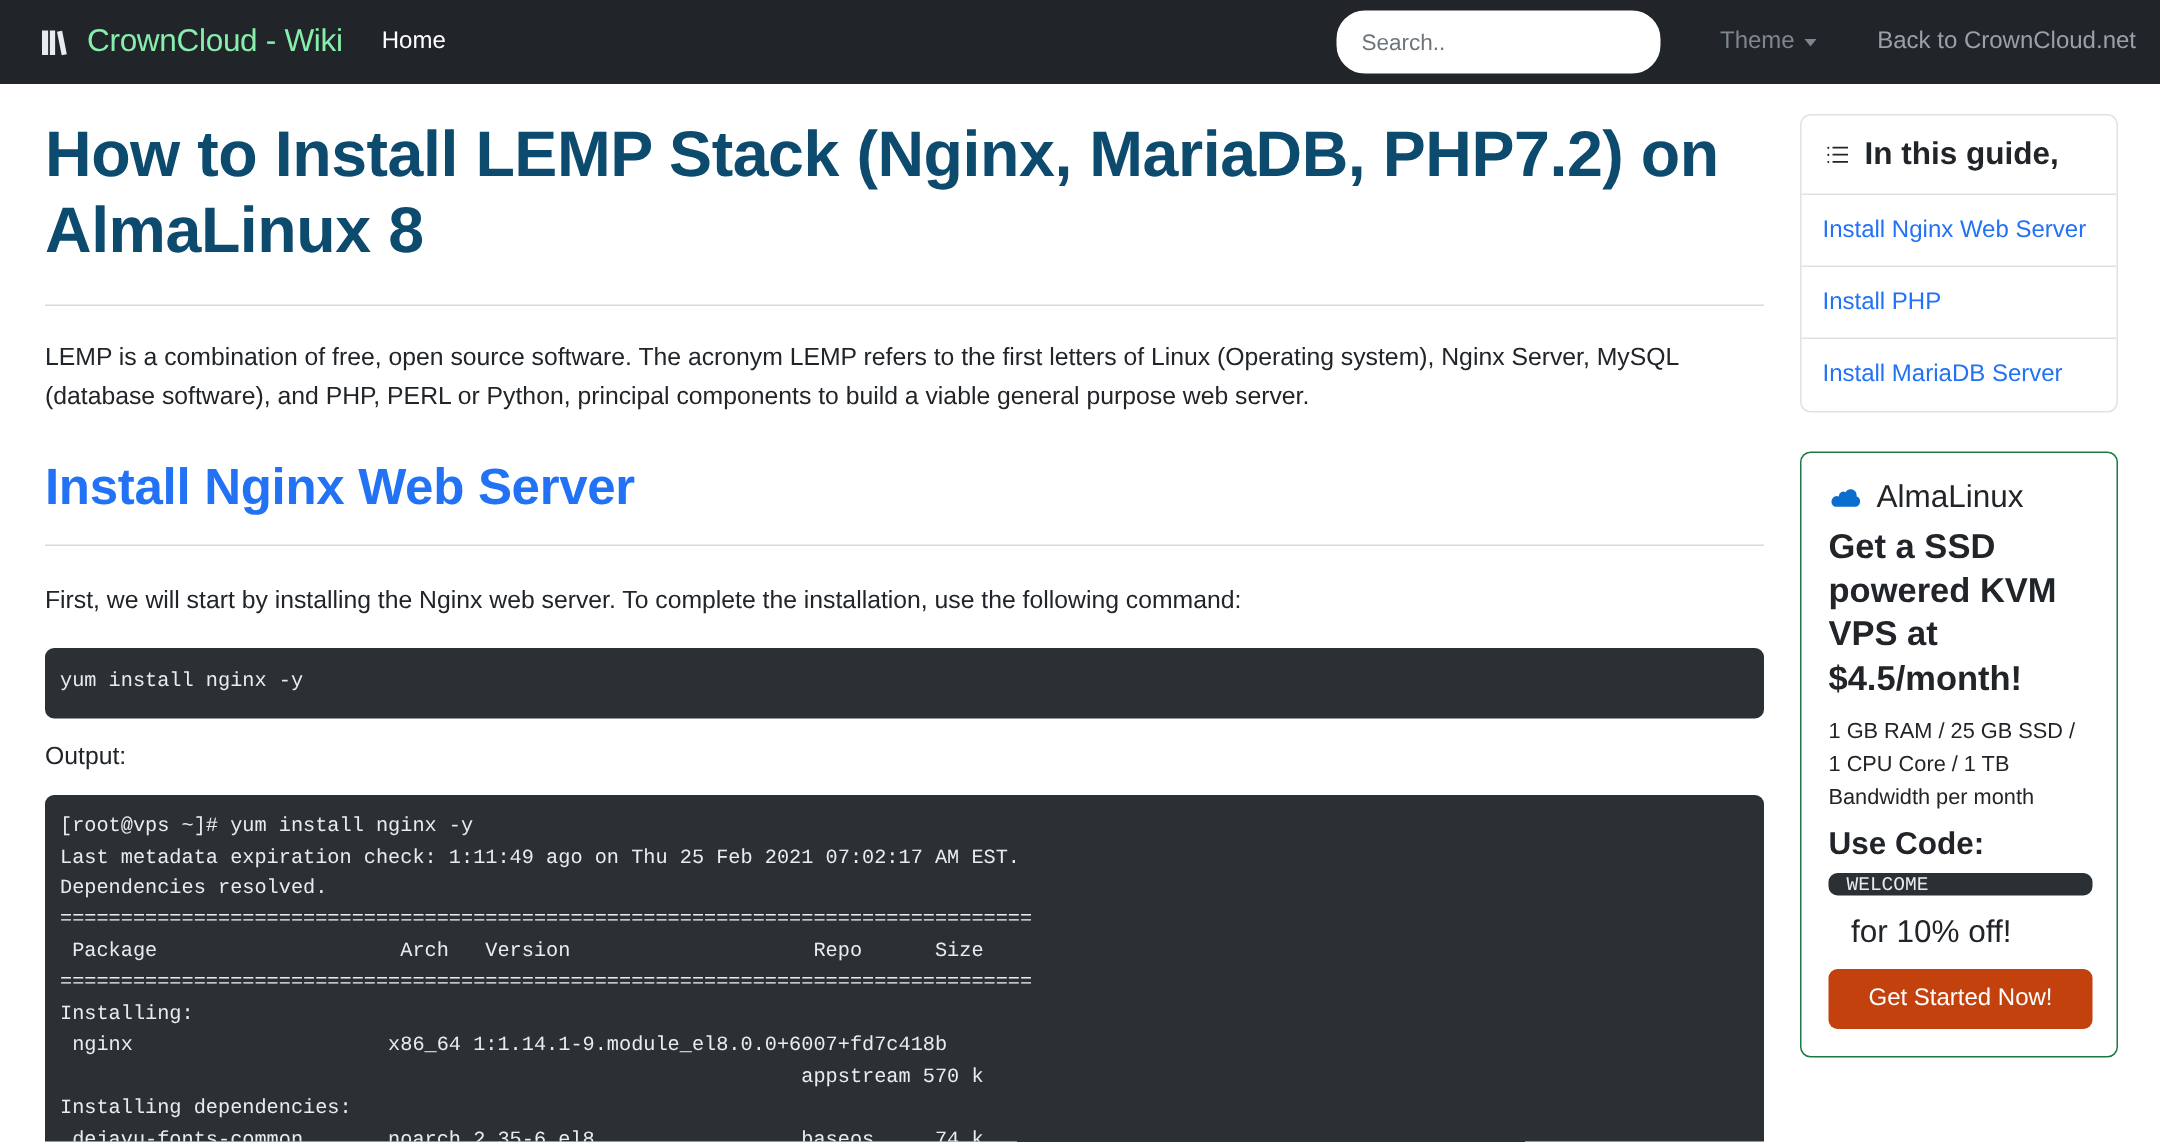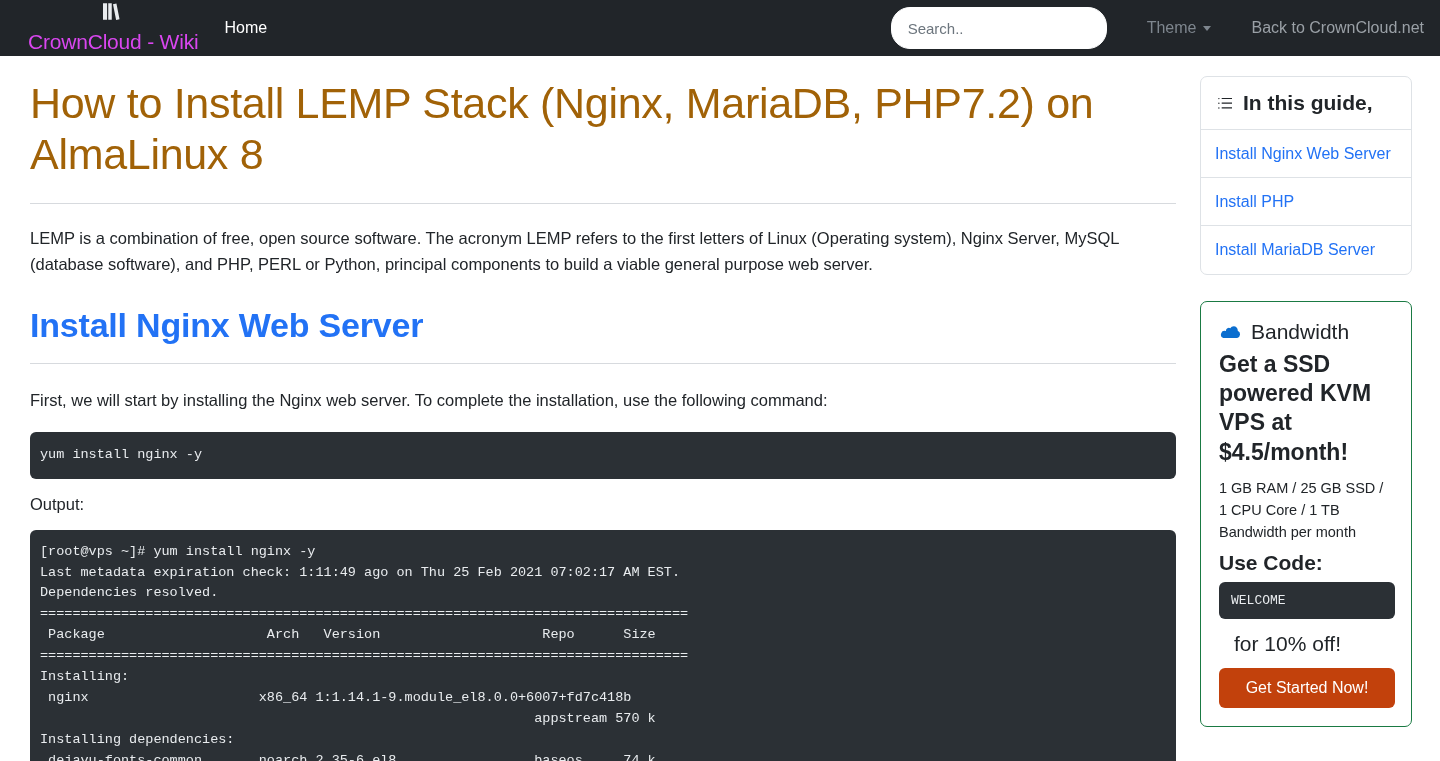--- a/index.html
+++ b/index.html
@@ -13,22 +13,22 @@
     -webkit-font-smoothing:antialiased;
   }
 
   
   .navbar {
     height:56px; width:100%;
     background:#212529;
     display:flex; align-items:center;
     padding:0 16px 0 28px;
   }
-  .brand { display:flex; align-items:center; gap:9px; color:#d946ef;
-           font-size:21px; letter-spacing:-0.2px; text-decoration:none;flex-direction:column; }
+  .brand { display:flex; align-items:center; gap:9px; color:#86efac;
+           font-size:21px; letter-spacing:-0.2px; text-decoration:none; }
   .brand-icon { display:inline-flex; width:21px; height:19px; color:#e9ecef; }
   .nav-home { color:#ffffff; font-size:16px; margin-left:26px; text-decoration:none; }
   .nav-right { margin-left:auto; display:flex; align-items:center; }
   .search-box {
     width:216px; height:42px; border-radius:19px; border:1px solid #ffffff;
     background:#ffffff; padding:0 16px; font-size:15px; color:#6c757d;
     font-family:"Liberation Sans", sans-serif; outline:none;
   }
   .search-box::placeholder { color:#6c757d; }
   .theme-drop { color:#7e868e; font-size:16px; margin-left:40px;
@@ -37,21 +37,21 @@
            border-right:4.5px solid transparent;border-top:5.5px solid #7e868e; }
   .back-link { color:#9aa0a6; font-size:16px; margin-left:40px; text-decoration:none; }
 
   
   .container { display:flex; padding:0 24px; gap:24px; }
   .main { width:1152px; padding-left:6px; padding-top:22px; }
   .aside { width:212px; padding-top:20px; }
 
   
   h1.page-title {
-    color:#a16207; font-weight:400; font-size:43px; line-height:1.18;
+    color:#0c4a6e; font-weight:700; font-size:43px; line-height:1.18;
     margin:0 0 0 0; letter-spacing:-0.3px;
   }
   hr.rule { border:none; border-top:1px solid #d7dade; margin:24px 0 22px 0; }
   p.body-text { font-size:16.5px; line-height:1.56; margin:0 0 18px 0; color:#212529; }
   h2.section-title {
     color:#2272f5; font-weight:700; font-size:34px; margin:28px 0 0 0;
     letter-spacing:-0.2px;
   }
   hr.rule-sm { border:none; border-top:1px solid #d7dade; margin:18px 0 24px 0; }
 
@@ -86,21 +86,21 @@
   }
   .promo-brand { display:flex; align-items:center; gap:9px;
                  font-size:21px; font-weight:400; color:#212529; margin-bottom:6px; }
   .cloud-icon { width:23px; height:17px; color:#0b6ecf; display:inline-flex; }
   .promo-head { font-size:23px; font-weight:700; line-height:1.28; margin:4px 0 10px 0; color:#212529; }
   .promo-spec { font-size:14.5px; line-height:1.52; color:#212529; margin:0 0 8px 0; }
   .promo-use { font-size:21px; font-weight:700; margin:0 0 7px 0; color:#212529; }
   .promo-code {
     background:#2b3035; color:#e9ecef; border-radius:6px;
     font-family:"Liberation Mono", monospace; font-size:13px;
-    padding:11px 12px; margin-bottom:13px;
+    padding:0 12px; margin-bottom:13px;
   }
   .promo-off { font-size:21px; margin:0 0 12px 15px; color:#212529; }
   .promo-btn {
     display:block; width:100%; background:#c2410c; color:#ffffff;
     border:none; border-radius:6px; padding:11px 10px; font-size:16px;
     font-family:"Liberation Sans", sans-serif; cursor:pointer; text-align:center;
   }
 </style>
 </head>
 <body>
@@ -173,21 +173,21 @@
       <a class="list-item" href="#">Install MariaDB Server</a>
     </div>
 
     <div class="promo">
       <div class="promo-brand">
         <span class="cloud-icon">
           <svg viewBox="0 0 640 512" width="23" height="17" fill="currentColor" aria-hidden="true">
             <path d="M537 234c1-6 2-12 2-19 0-66-54-119-120-119-45 0-83 24-104 60a88 88 0 0 0-133 76c0 3 0 6 1 9A104 104 0 0 0 104 448h416a112 112 0 0 0 17-214z"></path>
           </svg>
         </span>
-        <span>Bandwidth</span>
+        <span>AlmaLinux</span>
       </div>
       <div class="promo-head">Get a SSD powered KVM VPS at $4.5/month!</div>
       <div class="promo-spec">1 GB RAM / 25 GB SSD / 1 CPU Core / 1 TB Bandwidth per month</div>
       <div class="promo-use">Use Code:</div>
       <div class="promo-code">WELCOME</div>
       <div class="promo-off">for 10% off!</div>
       <button class="promo-btn">Get Started Now!</button>
     </div>
 
   </div>

